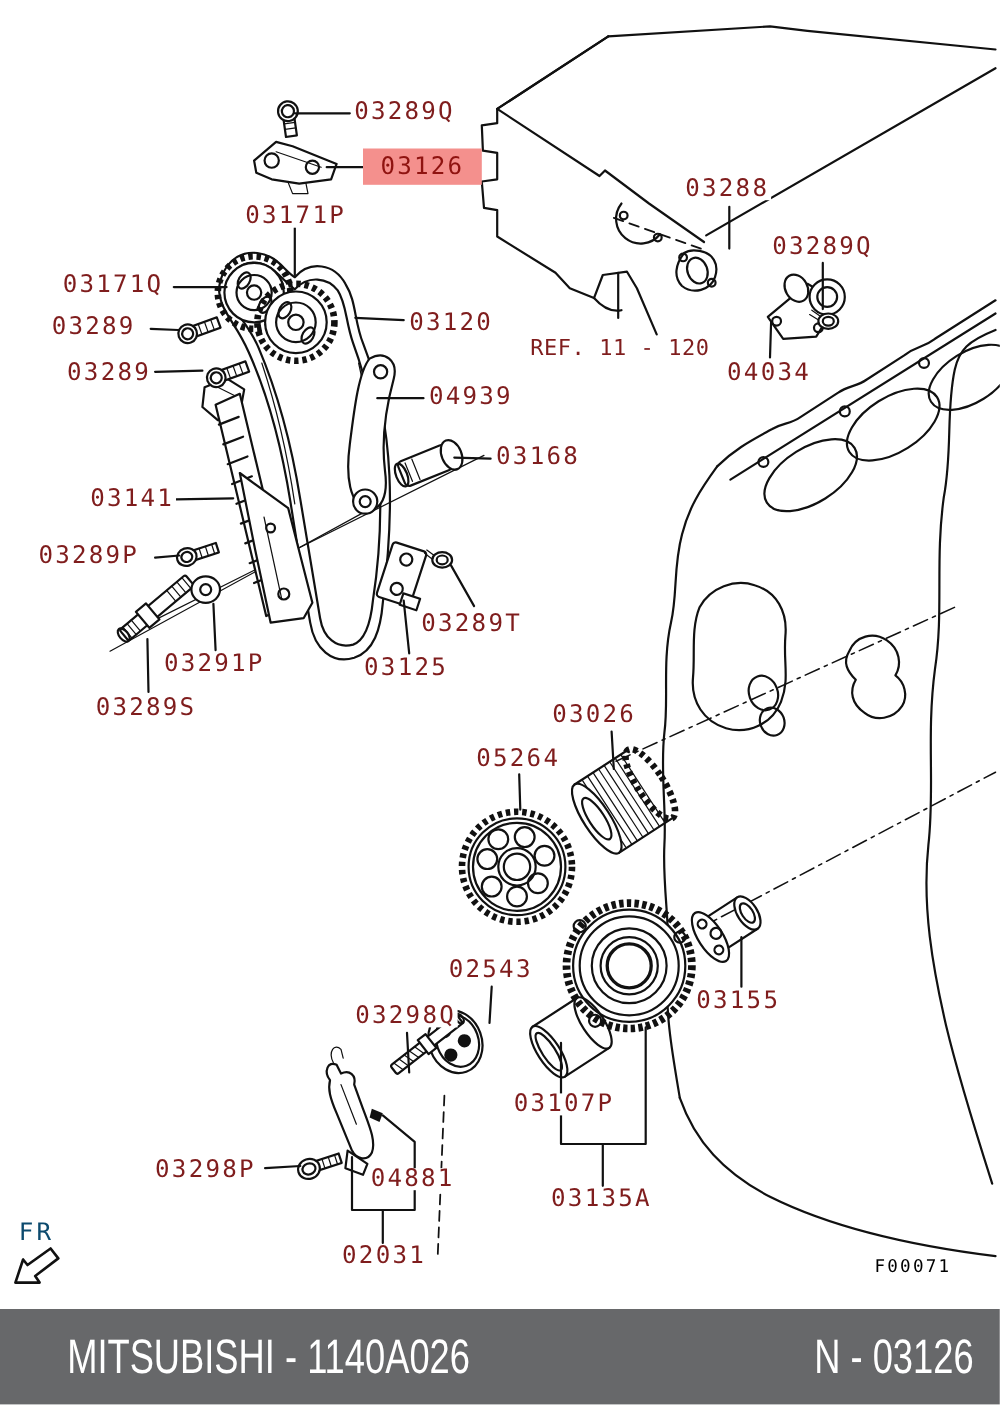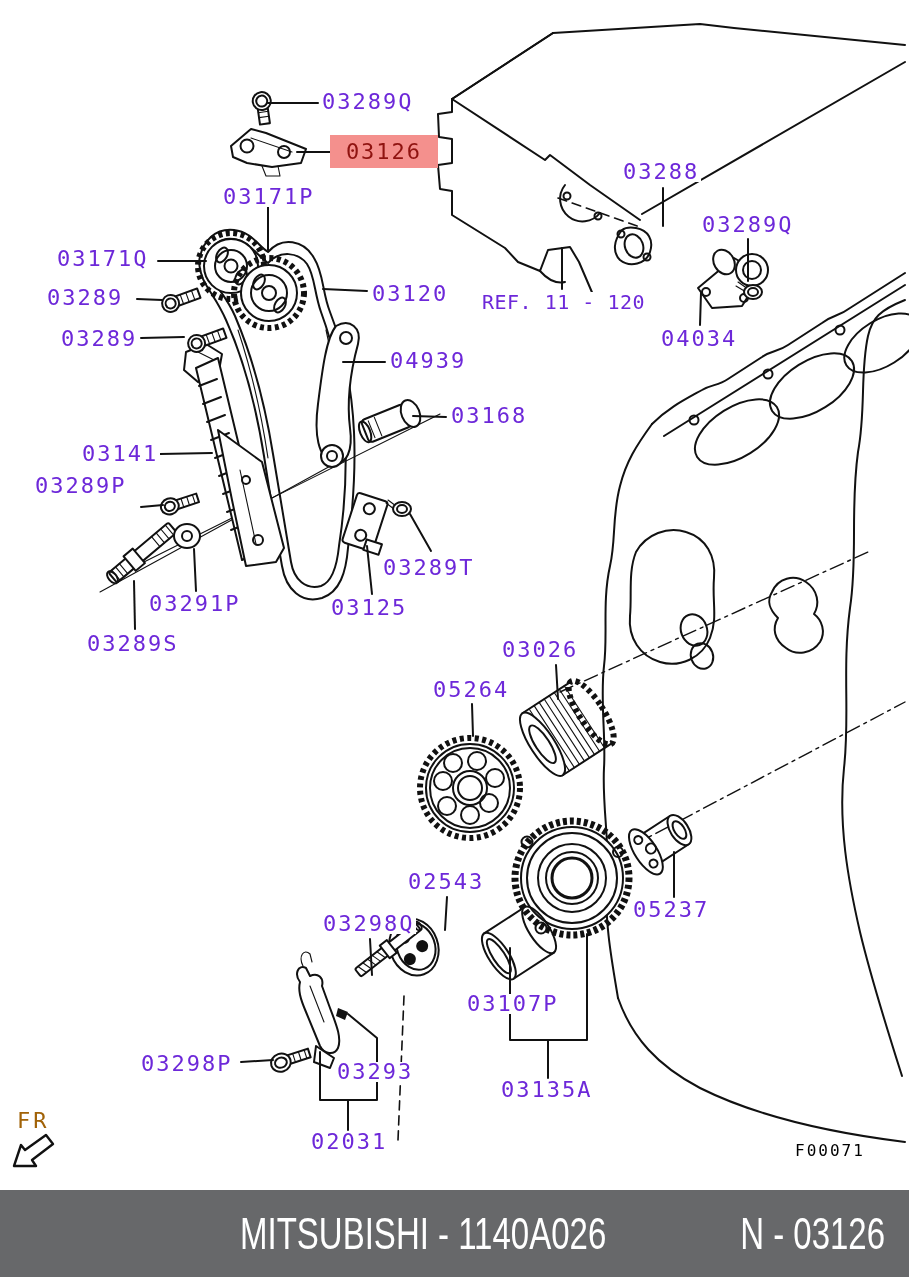--- a/index.html
+++ b/index.html
@@ -10,30 +10,30 @@
   svg .fw{fill:#fff;}
   svg .dark{fill:#111;stroke:none;}
   svg .teeth{stroke-width:6;stroke-dasharray:4 3.5;stroke-linecap:butt;}
   svg .teeth2{stroke-width:7;stroke-dasharray:4 3;stroke-linecap:butt;}
   svg .thin{stroke-width:1.1;}
   svg .leader{stroke-width:1.8;}
   svg .dash{stroke-width:1.6;stroke-dasharray:9 6;}
   svg .dashdot{stroke-width:1.4;stroke-dasharray:14 5 3 5;}
   svg .hatch{stroke-width:1.4;}
   .plabel{position:absolute;font-size:22px;line-height:20px;letter-spacing:2px;
-          color:#6d28d9;background:#fff;white-space:nowrap;padding:0 2px;}
+          color:#7f1d1d;background:#fff;white-space:nowrap;padding:0 2px;}
   .plabel.small{font-size:20px;letter-spacing:0.5px;}
   .hl{position:absolute;left:330px;top:135px;width:108px;height:33px;
       background:var(--hl-bg,#f4908d);color:var(--hl-fg,#8f1310);
       display:flex;align-items:center;justify-content:center;
       font-size:22px;letter-spacing:2px;}
-  .fr{position:absolute;left:17px;top:1108px;font-size:22px;letter-spacing:3px;color:#a16207;}
+  .fr{position:absolute;left:17px;top:1108px;font-size:22px;letter-spacing:3px;color:#0c4a6e;}
   .figcode{position:absolute;left:795px;top:1141px;font-size:16px;letter-spacing:2px;color:#000;}
   .footer{position:absolute;left:0;top:1190px;width:909px;height:87px;
-          background:var(--footer-bg,#67686a);display:flex;align-items:center;justify-content:flex-end;
+          background:var(--footer-bg,#67686a);display:flex;align-items:center;justify-content:space-between;
           gap:48px;font-family:"Liberation Sans",sans-serif;color:#fff;font-size:44px;}
   .footer span{display:inline-block;transform:scaleX(0.75);white-space:nowrap;}
 </style>
 </head>
 <body>
 
 <div id="stage" style="--hl-bg: #f4908d; --hl-fg: #8f1310; --footer-bg: #67686a;">
 
 <svg id="lineart" width="909" height="1277" viewBox="0 0 909 1277">
 
@@ -339,37 +339,37 @@
 <div class="plabel" style="left:320px;top:92px">03289Q</div>
 <div class="hl">03126</div>
 <div class="plabel" style="left:221px;top:187px">03171P</div>
 <div class="plabel" style="left:55px;top:249px">03171Q</div>
 <div class="plabel" style="left:45px;top:288px">03289</div>
 <div class="plabel" style="left:59px;top:329px">03289</div>
 <div class="plabel" style="left:370px;top:284px">03120</div>
 <div class="plabel" style="left:388px;top:351px">04939</div>
 <div class="plabel" style="left:449px;top:406px">03168</div>
 <div class="plabel" style="left:80px;top:444px">03141</div>
-<div class="plabel" style="left:33px;top:476px">03289P</div>
+<div class="plabel" style="left:33px;top:496px">03289P</div>
 <div class="plabel" style="left:381px;top:558px">03289T</div>
 <div class="plabel" style="left:147px;top:594px">03291P</div>
 <div class="plabel" style="left:329px;top:598px">03125</div>
 <div class="plabel" style="left:85px;top:634px">03289S</div>
 <div class="plabel" style="left:621px;top:162px">03288</div>
 <div class="plabel" style="left:700px;top:215px">03289Q</div>
-<div class="plabel small" style="left:480px;top:292px">REF. 11 - 120</div>
+<div class="plabel small" style="left:480px;top:306px">REF. 11 - 120</div>
 <div class="plabel" style="left:659px;top:329px">04034</div>
 <div class="plabel" style="left:500px;top:640px">03026</div>
 <div class="plabel" style="left:431px;top:680px">05264</div>
 <div class="plabel" style="left:406px;top:872px">02543</div>
 <div class="plabel" style="left:321px;top:914px">03298Q</div>
 <div class="plabel" style="left:465px;top:994px">03107P</div>
-<div class="plabel" style="left:631px;top:900px">05237</div>
+<div class="plabel" style="left:631px;top:900px">03155</div>
 <div class="plabel" style="left:499px;top:1080px">03135A</div>
-<div class="plabel" style="left:335px;top:1062px">03293</div>
+<div class="plabel" style="left:335px;top:1062px">04881</div>
 <div class="plabel" style="left:139px;top:1054px">03298P</div>
 <div class="plabel" style="left:309px;top:1132px">02031</div>
 
 <div class="fr">FR</div>
 <div class="figcode">F00071</div>
 
 <div class="footer">
   <span>MITSUBISHI - 1140A026</span>
   <span>N - 03126</span>
 </div>

